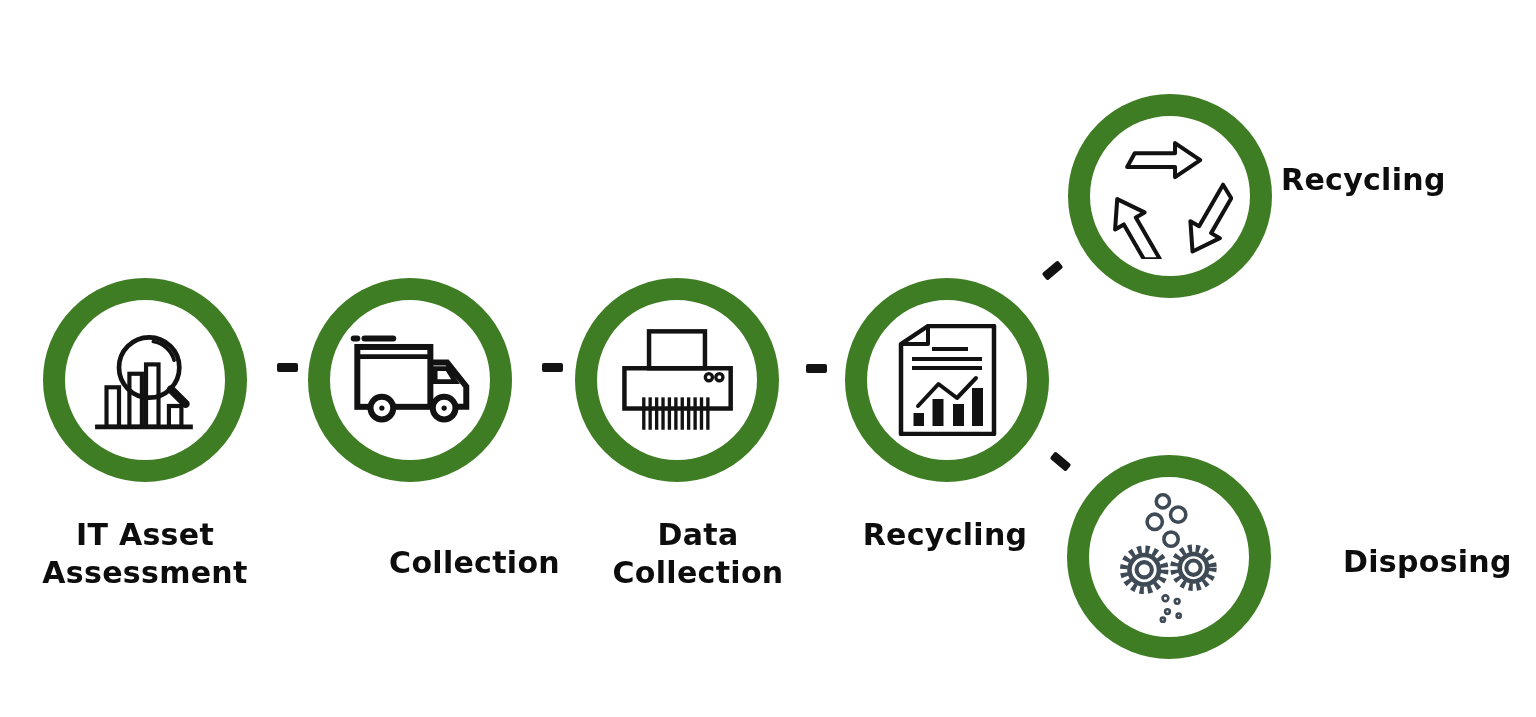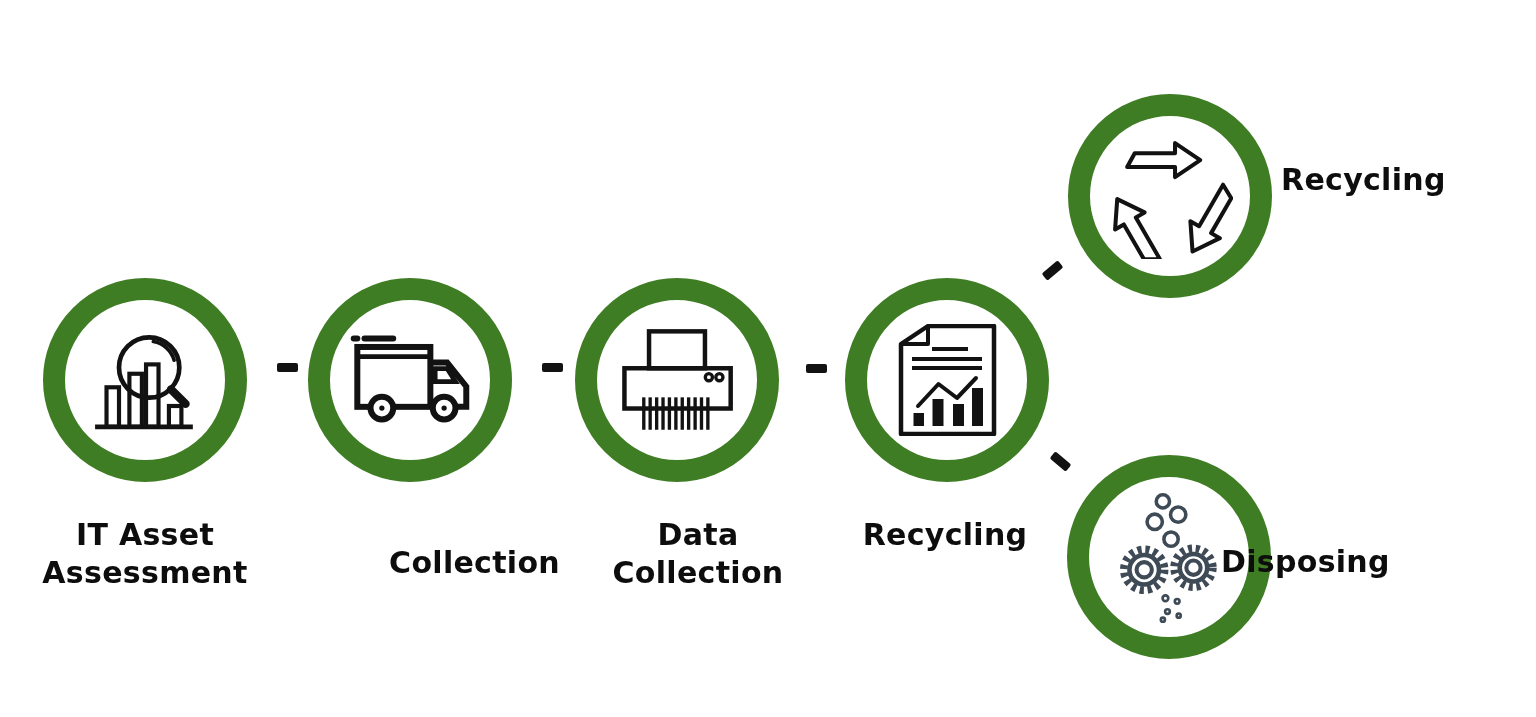--- a/index.html
+++ b/index.html
@@ -156,17 +156,17 @@
 
       <g class="ss" stroke-width="2.6">
         <circle cx="46.5" cy="105" r="2.8"></circle>
         <circle cx="58" cy="108" r="2.3"></circle>
         <circle cx="48.5" cy="118" r="2.3"></circle>
         <circle cx="59.5" cy="122" r="2"></circle>
         <circle cx="44" cy="126" r="2"></circle>
       </g>
     </svg>
   </div>
-  <div class="label side" style="left:1221px;top:535px;">
+  <div class="label side" style="left:1343px;top:535px;">
     <span>Disposing</span>
   </div>
 
 </div>
 
 </body></html>

